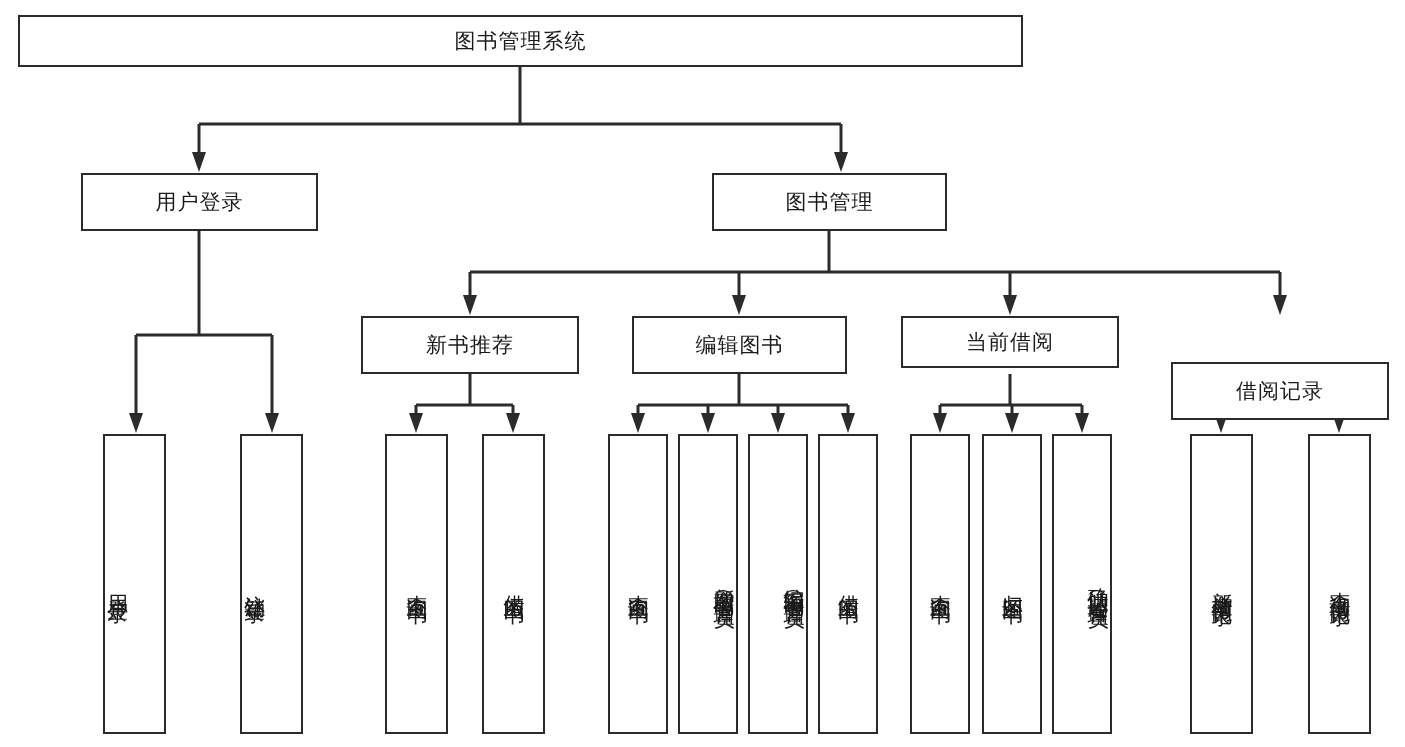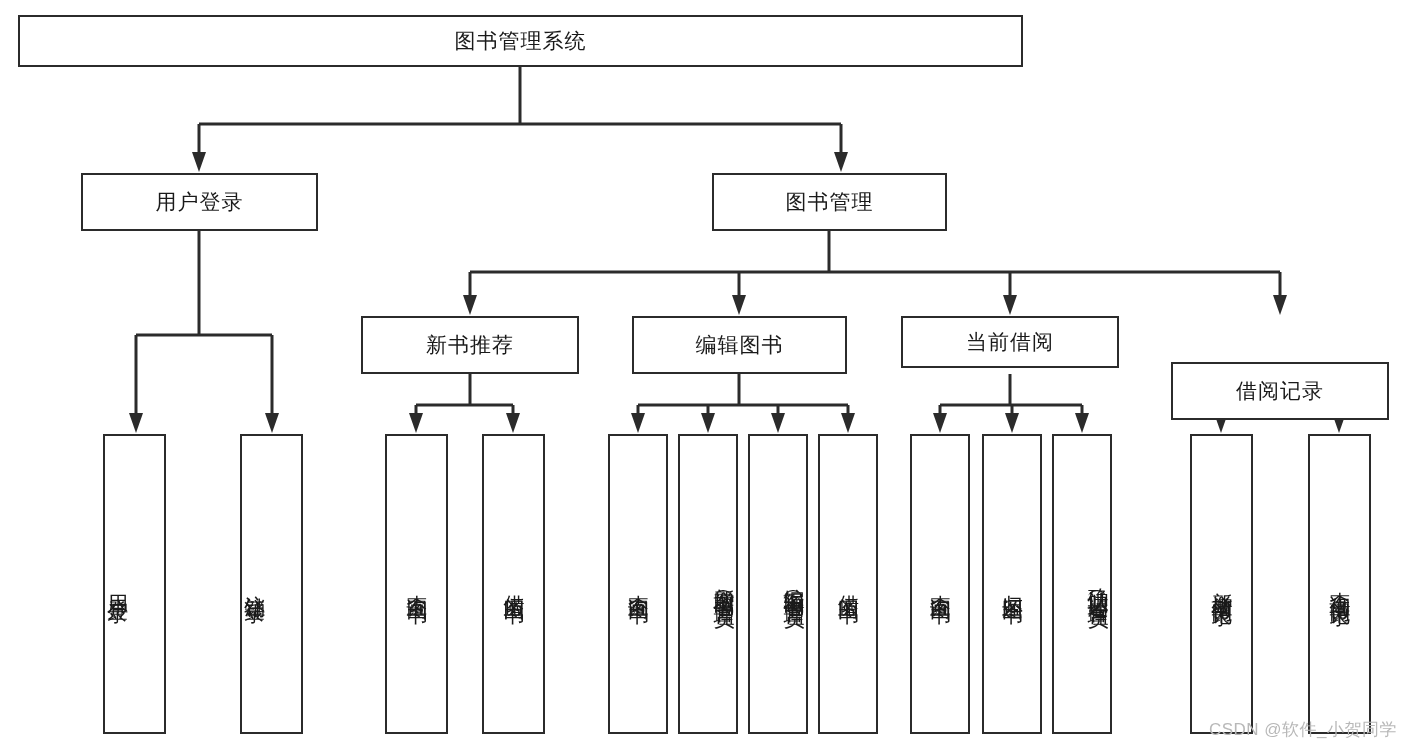--- a/index.html
+++ b/index.html
@@ -182,15 +182,14 @@
         <span>确认归还（管理员）</span>
       </div>
       <div class="node vert" style="left: 1190px; top: 434px; width: 63px; height: 300px;">
         <span>新增借阅记录</span>
       </div>
       <div class="node vert" style="left: 1308px; top: 434px; width: 63px; height: 300px;">
         <span>查询借阅记录</span>
       </div>
     </div>
 
-  <div id="watermark">CSDN @软件_小贺同学</div>
 
 </div>
 
 </body></html>

